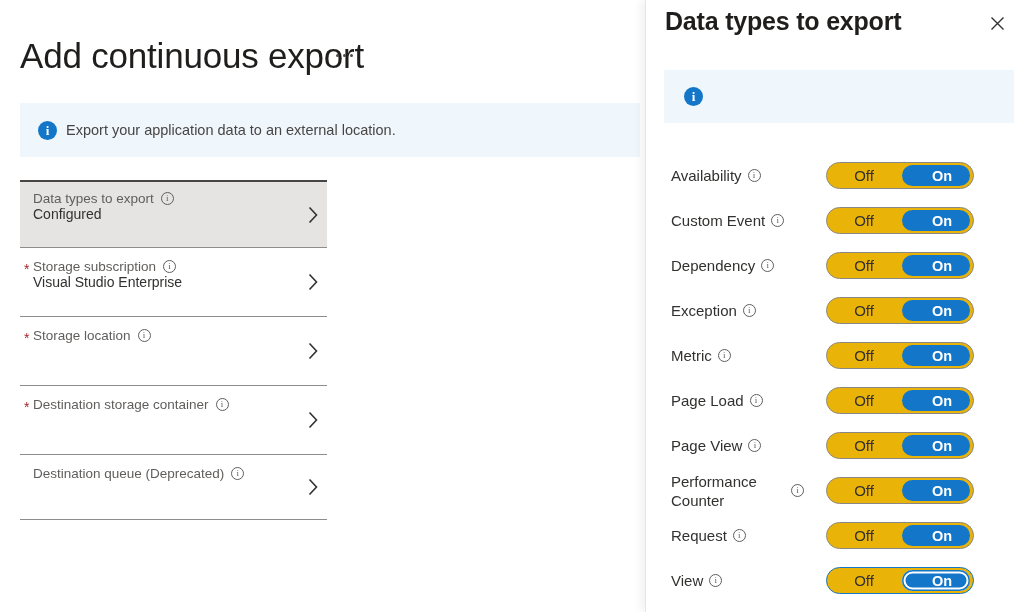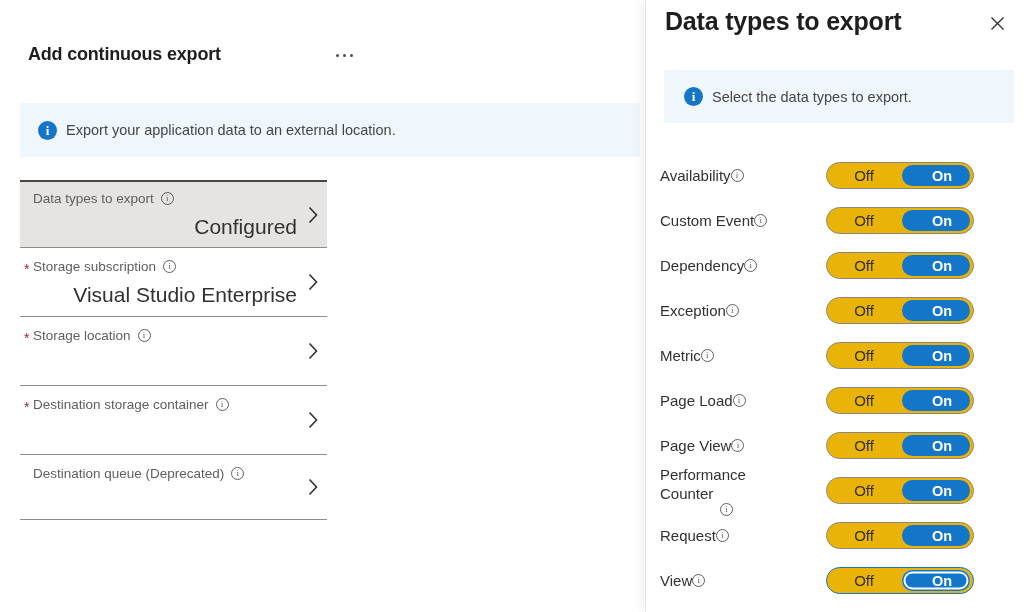--- a/index.html
+++ b/index.html
@@ -15,22 +15,22 @@
   body{
     width:1024px;height:612px;position:relative;overflow:hidden;
     background:#ffffff;
     font-family:"Liberation Sans", sans-serif;
     color:var(--text-dark);
   }
 
   
   .main-blade{position:absolute;left:0;top:0;width:645px;height:612px;background:#fff;}
   .page-title{
-    position:absolute;left:20px;top:36px;margin:8px;
-    font-size:18px;font-weight:700;color:#1f1e1d;letter-spacing:-0.2px;
+    position:absolute;left:20px;top:36px;margin:0;
+    font-size:35px;font-weight:400;color:#1f1e1d;letter-spacing:-0.2px;
   }
   .more-btn{
     position:absolute;left:330px;top:46px;width:28px;height:18px;
     background:none;border:none;padding:0;cursor:pointer;
     display:flex;align-items:center;justify-content:center;
   }
   .dots{display:flex;gap:4px;}
   .dots i{width:3px;height:3px;border-radius:50%;background:#4d4d4d;display:block;}
 
   .banner{
@@ -48,21 +48,21 @@
 
   .field-list{position:absolute;left:20px;top:180px;width:307px;}
   .field-row{
     position:relative;height:69px;padding:11px 30px 0 13px;
     border-bottom:1px solid var(--divider);cursor:pointer;background:#fff;
   }
   .field-row:first-of-type{height:68px;}
   .field-row:last-of-type{height:65px;}
   .field-row.selected{background:#e5e4e2;border-top:2px solid #484644;padding-top:9px;}
   .f-label-line{display:flex;align-items:center;gap:7px;font-size:13.5px;color:var(--text-gray);}
-  .f-value{margin-top:9px;font-size:21px;color:var(--text-dark);min-height:18px;text-align:right;}
+  .f-value{font-size:14px;color:var(--text-dark);min-height:18px;}
   .asterisk{display:none;position:absolute;left:4px;top:13px;color:var(--red);font-size:14px;}
   .asterisk.show{display:block;}
   .chevron{position:absolute;right:9px;top:50%;transform:translateY(-50%);}
 
   .info-outline{
     flex:0 0 auto;display:inline-block;width:13px;height:13px;border-radius:50%;
     border:1px solid var(--text-gray);color:var(--text-gray);
     font-size:9px;line-height:11px;text-align:center;
     font-family:"Liberation Serif", serif;cursor:pointer;
   }
@@ -78,22 +78,22 @@
   }
   .close-btn{
     position:absolute;right:16px;top:12px;width:22px;height:22px;
     background:none;border:none;padding:2px;cursor:pointer;
     display:flex;align-items:center;justify-content:center;
   }
   .panel-banner{position:absolute;left:18px;top:70px;width:350px;height:53px;padding-left:20px;}
 
   .toggle-list{position:absolute;left:0;top:153px;width:379px;}
   .toggle-row{height:45px;display:flex;align-items:center;}
-  .t-labelwrap{margin-left:14px;display:flex;align-items:center;gap:0;}
-  .t-labelwrap.two-line{width:133px;justify-content:space-between;flex-direction:column;}
+  .t-labelwrap{margin-left:25px;display:flex;align-items:center;gap:6px;}
+  .t-labelwrap.two-line{width:133px;justify-content:space-between;}
   .t-label{font-size:15px;color:var(--text-dark);line-height:19px;}
   .toggle{
     margin-left:auto;margin-right:51px;position:relative;
     width:148px;height:27px;border:1px solid #8a8886;border-radius:14px;
     background:#eab308;cursor:pointer;flex:0 0 auto;
   }
   .t-off{
     position:absolute;left:0;right:72px;top:0;bottom:0;
     display:flex;align-items:center;justify-content:center;
     font-size:15px;color:var(--text-dark);
@@ -193,21 +193,20 @@
 <aside class="panel">
   <h2 class="panel-title">Data types to export</h2>
   <button class="close-btn">
     <svg width="15" height="15" viewBox="0 0 15 15">
       <path d="M1.5 1.5 L13.5 13.5 M13.5 1.5 L1.5 13.5" stroke="#323130" stroke-width="1.4" fill="none"></path>
     </svg>
   </button>
 
   <div class="banner panel-banner">
     <span class="info-filled">i</span>
-    <span>Select the data types to export.</span>
   </div>
 
   <div class="toggle-list">
 
       <div class="toggle-row">
         <div class="t-labelwrap">
           <span class="t-label">Availability</span>
           <span class="info-outline">i</span>
         </div>
         <div class="toggle">

